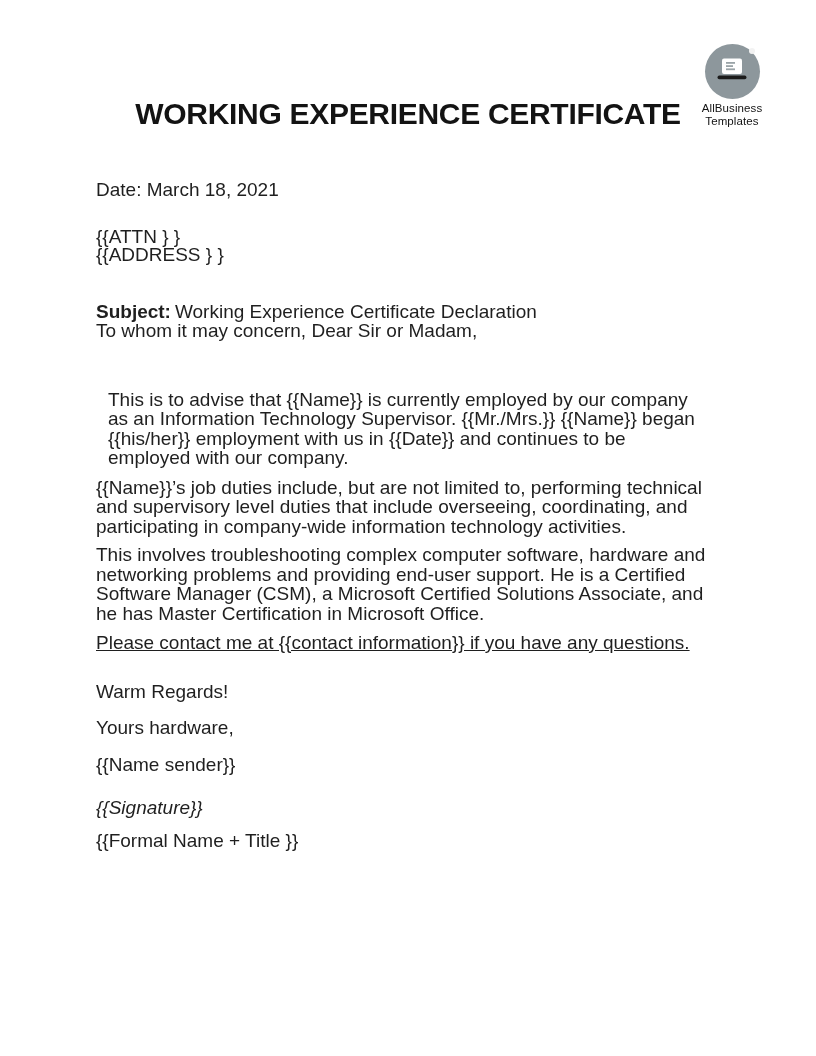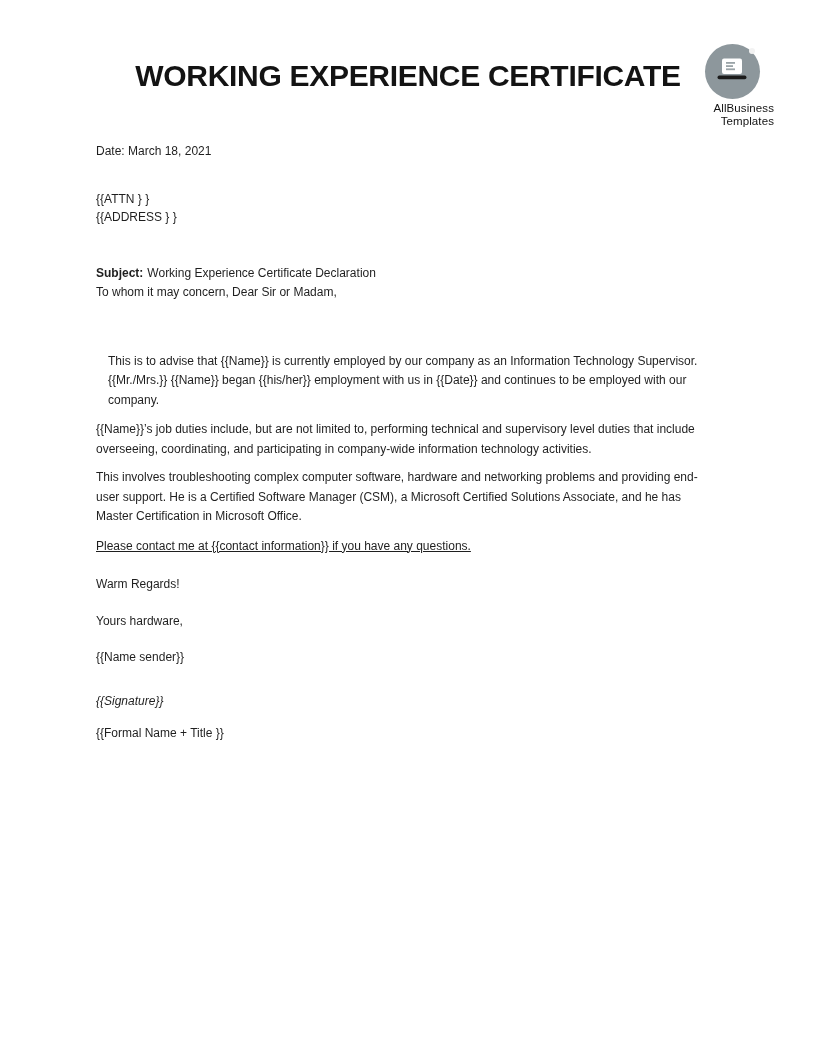--- a/index.html
+++ b/index.html
@@ -38,51 +38,50 @@
     width: 6px;
     height: 6px;
     border-radius: 50%;
     background: #f2f2f2;
   }
   .logo-text {
     font-size: 11.5px;
     line-height: 13px;
     color: #121212;
     letter-spacing: 0.1px;
-    text-align: right;
   }
 
   
   .title {
-    padding-top: 58px;
+    padding-top: 96px;
     text-align: center;
     font-size: 30px;
     line-height: 36px;
     font-weight: 700;
     letter-spacing: -0.3px;
     color: #131313;
   }
 
   
   .content {
     margin-left: 96px;
     width: 616px;
-    font-size: 12px;
+    font-size: 19px;
     line-height: 19.5px;
   }
   .date-line   { margin-top: 48px; }
   .to-block    { margin-top: 28px; line-height: 18px; }
   .subject     { margin-top: 38px; }
   .subject-label { font-weight: 700; margin-right: 4px; }
   .salutation  { }
   .para-1      { margin-top: 49px; margin-left: 12px; }
   .para-2      { margin-top: 10px; }
   .para-3      { margin-top: 9px;  }
   .para-4      { margin-top: 10px; text-decoration: underline; }
-  .regards     { margin-top: 19px; }
+  .regards     { margin-top: 29px; }
   .sincerely   { margin-top: 17px; }
   .name-sender { margin-top: 17px; }
   .signature   { margin-top: 24px; font-style: italic; }
   .formal-name { margin-top: 13px; }
 </style>
 </head>
 <body>
 
 <div class="page">
 

